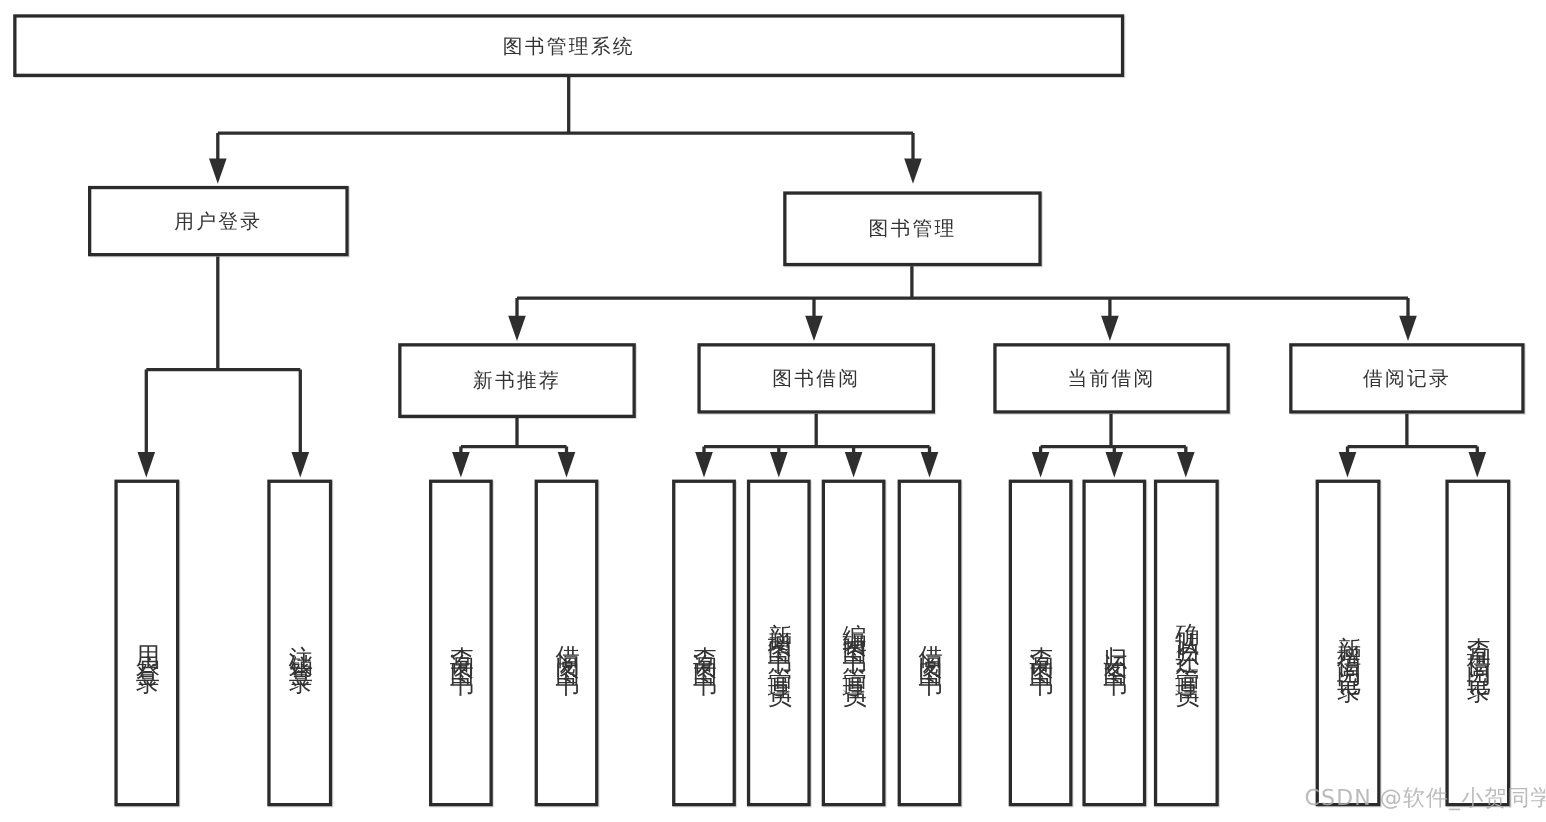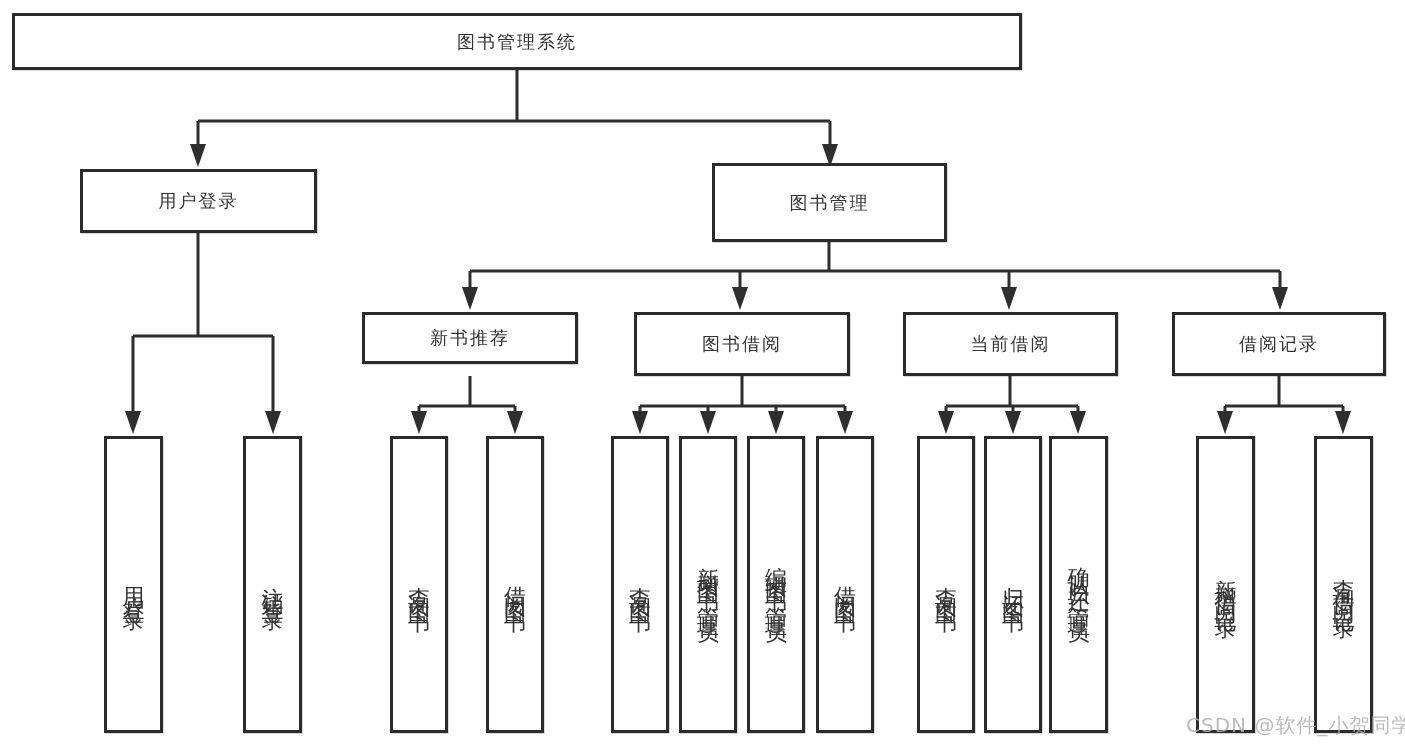--- a/index.html
+++ b/index.html
@@ -92,23 +92,23 @@
     <polygon class="ar" points="1070,411 1086,411 1078,434"></polygon>
 
     <path class="ln" d="M1279 376 V406 M1225 406 H1343 M1225 406 V415 M1343 406 V415"></path>
     <polygon class="ar" points="1217,411 1233,411 1225,434"></polygon>
     <polygon class="ar" points="1335,411 1351,411 1343,434"></polygon>
   </svg>
 
   <div class="node h-node" style="left:12px; top:13px; width:1010px; height:57px;">图书管理系统</div>
 
   <div class="node h-node" style="left:80px; top:169px; width:237px; height:64px;">用户登录</div>
-  <div class="node h-node" style="left:712px; top:163px; width:235px; height:79px;font-family:Liberation Mono, monospace;">图书管理</div>
+  <div class="node h-node" style="left:712px; top:174px; width:235px; height:68px;font-family:Liberation Mono, monospace;">图书管理</div>
 
-  <div class="node h-node" style="left:362px; top:312px; width:216px; height:52px;">新书推荐</div>
+  <div class="node h-node" style="left:362px; top:312px; width:216px; height:68px;">新书推荐</div>
   <div class="node h-node" style="left:634px; top:312px; width:216px; height:64px;">图书借阅</div>
   <div class="node h-node" style="left:903px; top:312px; width:215px; height:64px;">当前借阅</div>
   <div class="node h-node" style="left:1172px; top:312px; width:214px; height:64px;">借阅记录</div>
 
   <div class="node v-node" style="left:104px; top:436px; width:59px; height:297px;">用户登录</div>
   <div class="node v-node" style="left:243px; top:436px; width:59px; height:297px;">注销登录</div>
 
   <div class="node v-node" style="left:390px; top:436px; width:58px; height:297px;">查询图书</div>
   <div class="node v-node" style="left:486px; top:436px; width:58px; height:297px;">借阅图书</div>
 

